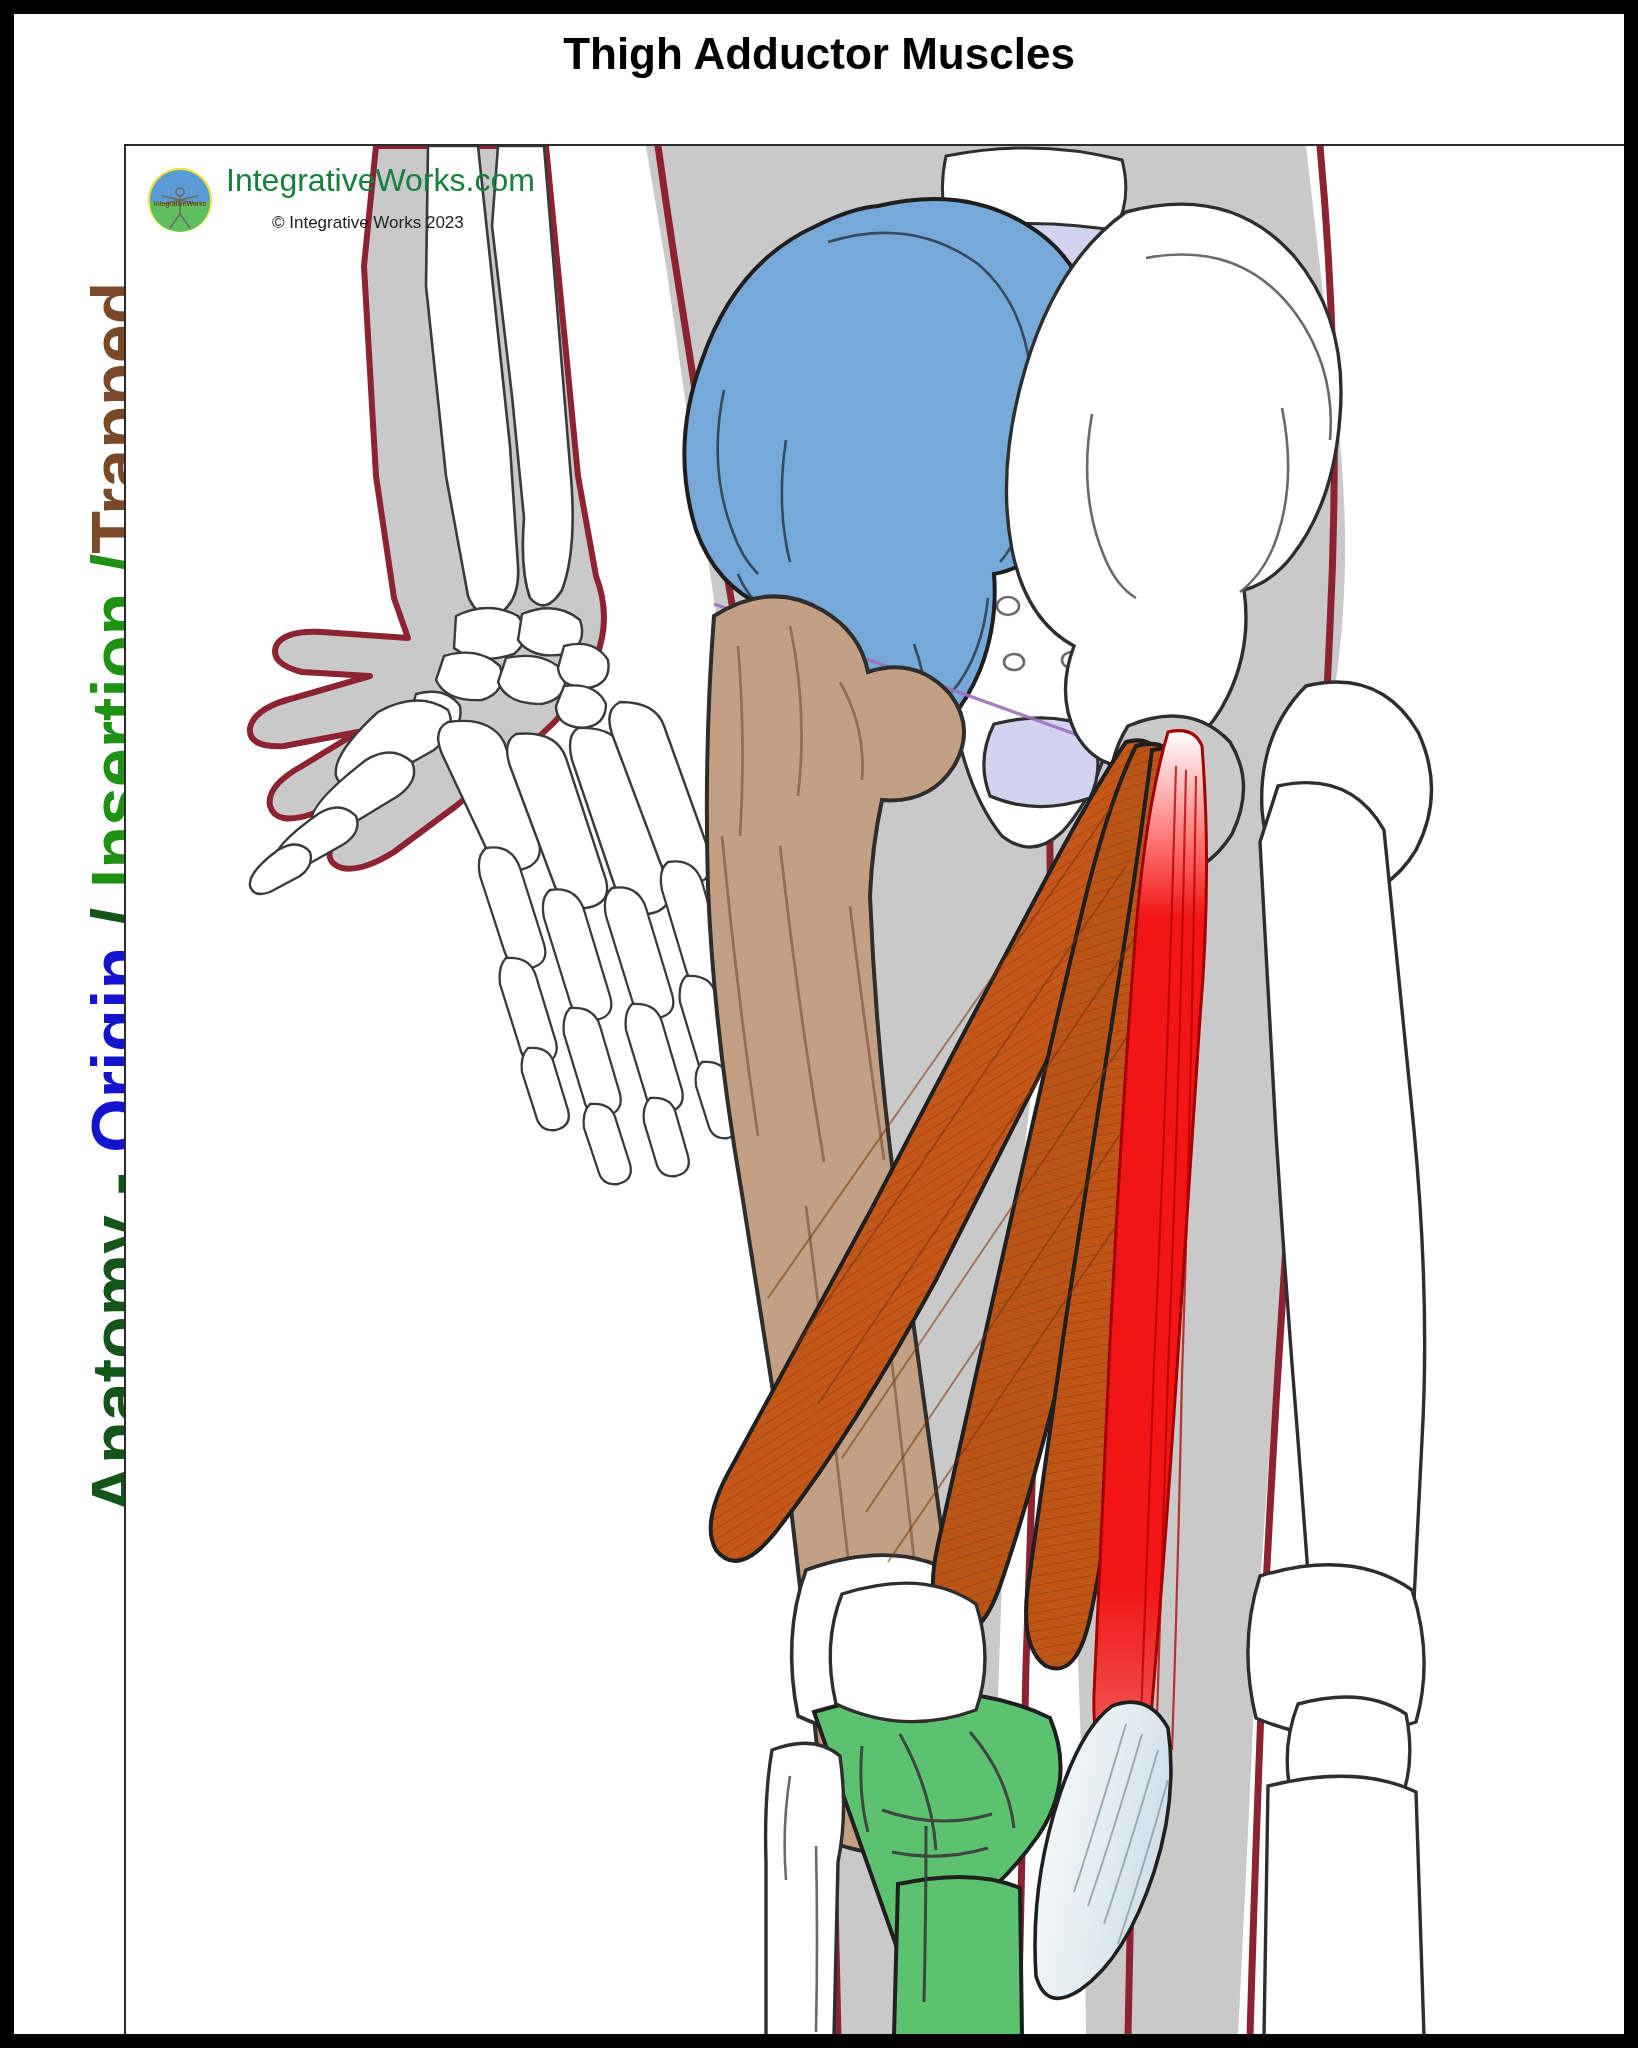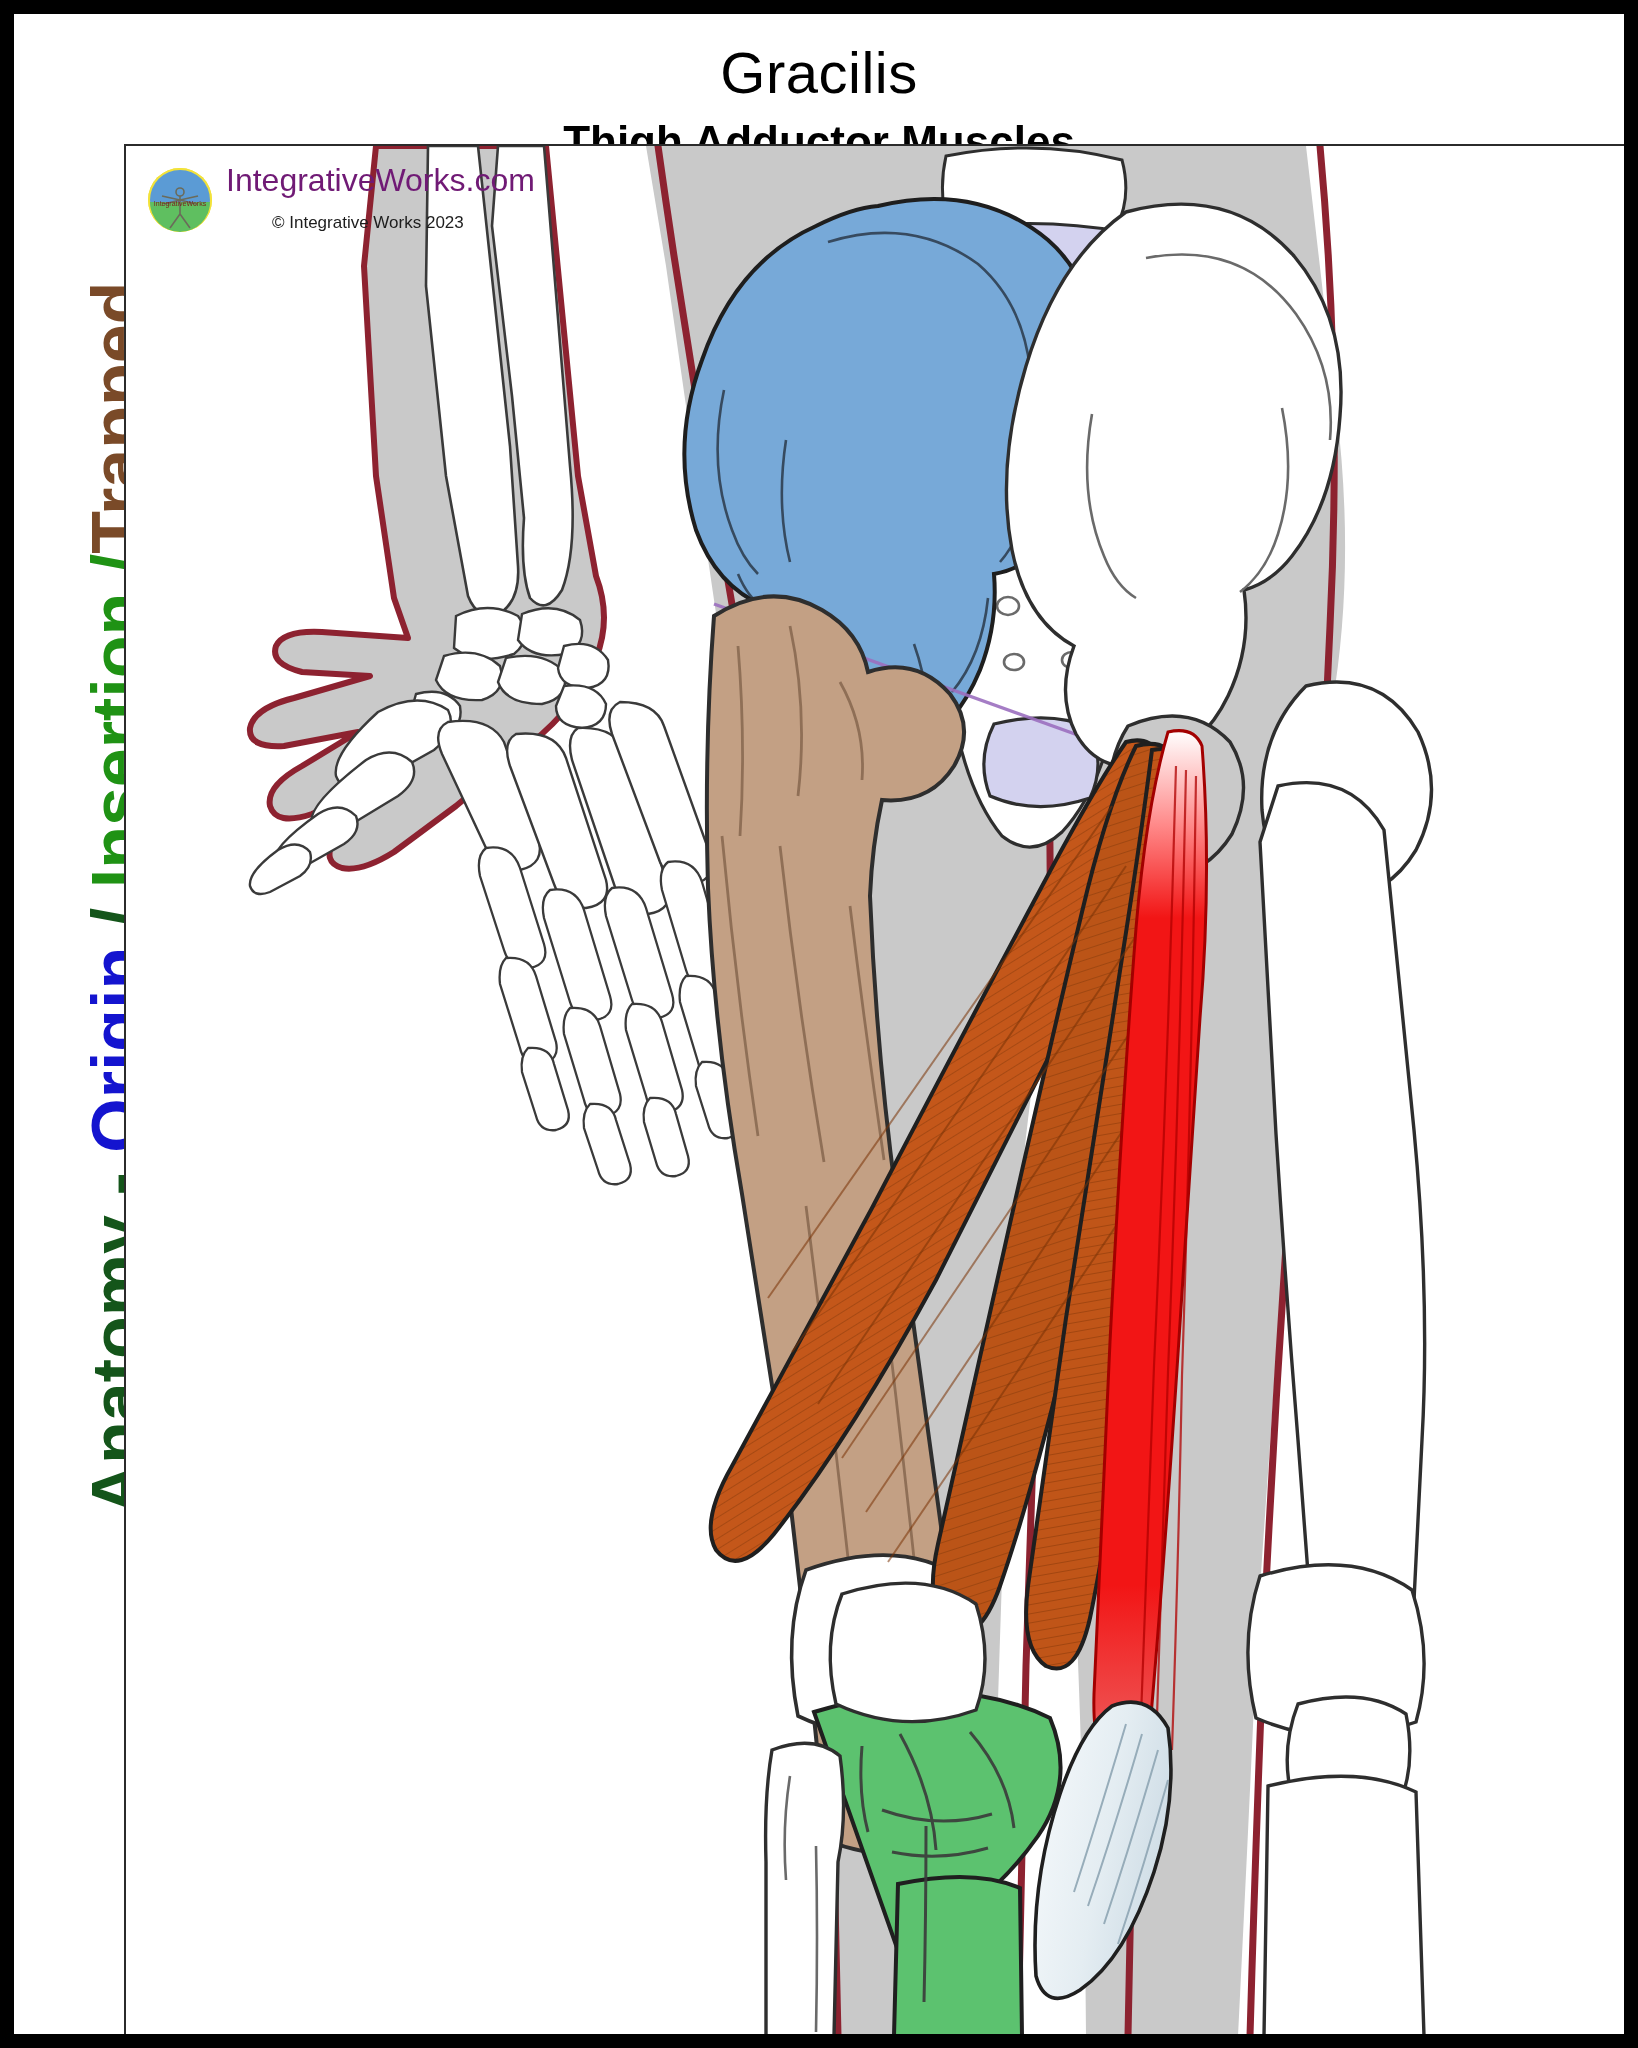--- a/index.html
+++ b/index.html
@@ -66,36 +66,35 @@
     display:flex;align-items:flex-start;
     pointer-events:none;
   }
   #wm-logo{
     width:64px;height:64px;border-radius:50%;
     overflow:hidden;flex:0 0 auto;margin-top:4px;
     position:relative;background:#f2e23a;
   }
   #wm-text-wrap{margin-left:14px;}
   #wm-site{
-    font-size:32px;color:#701a75;line-height:1.05;
+    font-size:32px;color:#15803d;line-height:1.05;
     font-weight:400;white-space:nowrap;
   }
   #wm-copy{
     font-size:17px;color:#1d1d1d;line-height:1.1;
     margin-top:16px;margin-left:46px;white-space:nowrap;
   }
 </style>
 </head>
 <body>
 
 <div id="page">
   <div id="card">
 
     <div id="title-block">
-      <div id="title-main">Gracilis</div>
       <div id="title-sub">Thigh Adductor Muscles</div>
     </div>
 
     <div id="side-label">
       <span class="seg-anatomy">Anatomy - </span><span class="seg-origin">Origin</span><span class="seg-sep"> / </span><span class="seg-insertion">Insertion</span><span class="seg-sep2"> /</span><span class="seg-trapped">Trapped</span>
     </div>
 
     <div id="panel">
 
       <svg id="art" viewBox="0 0 1500 1890" preserveAspectRatio="xMidYMid slice">

